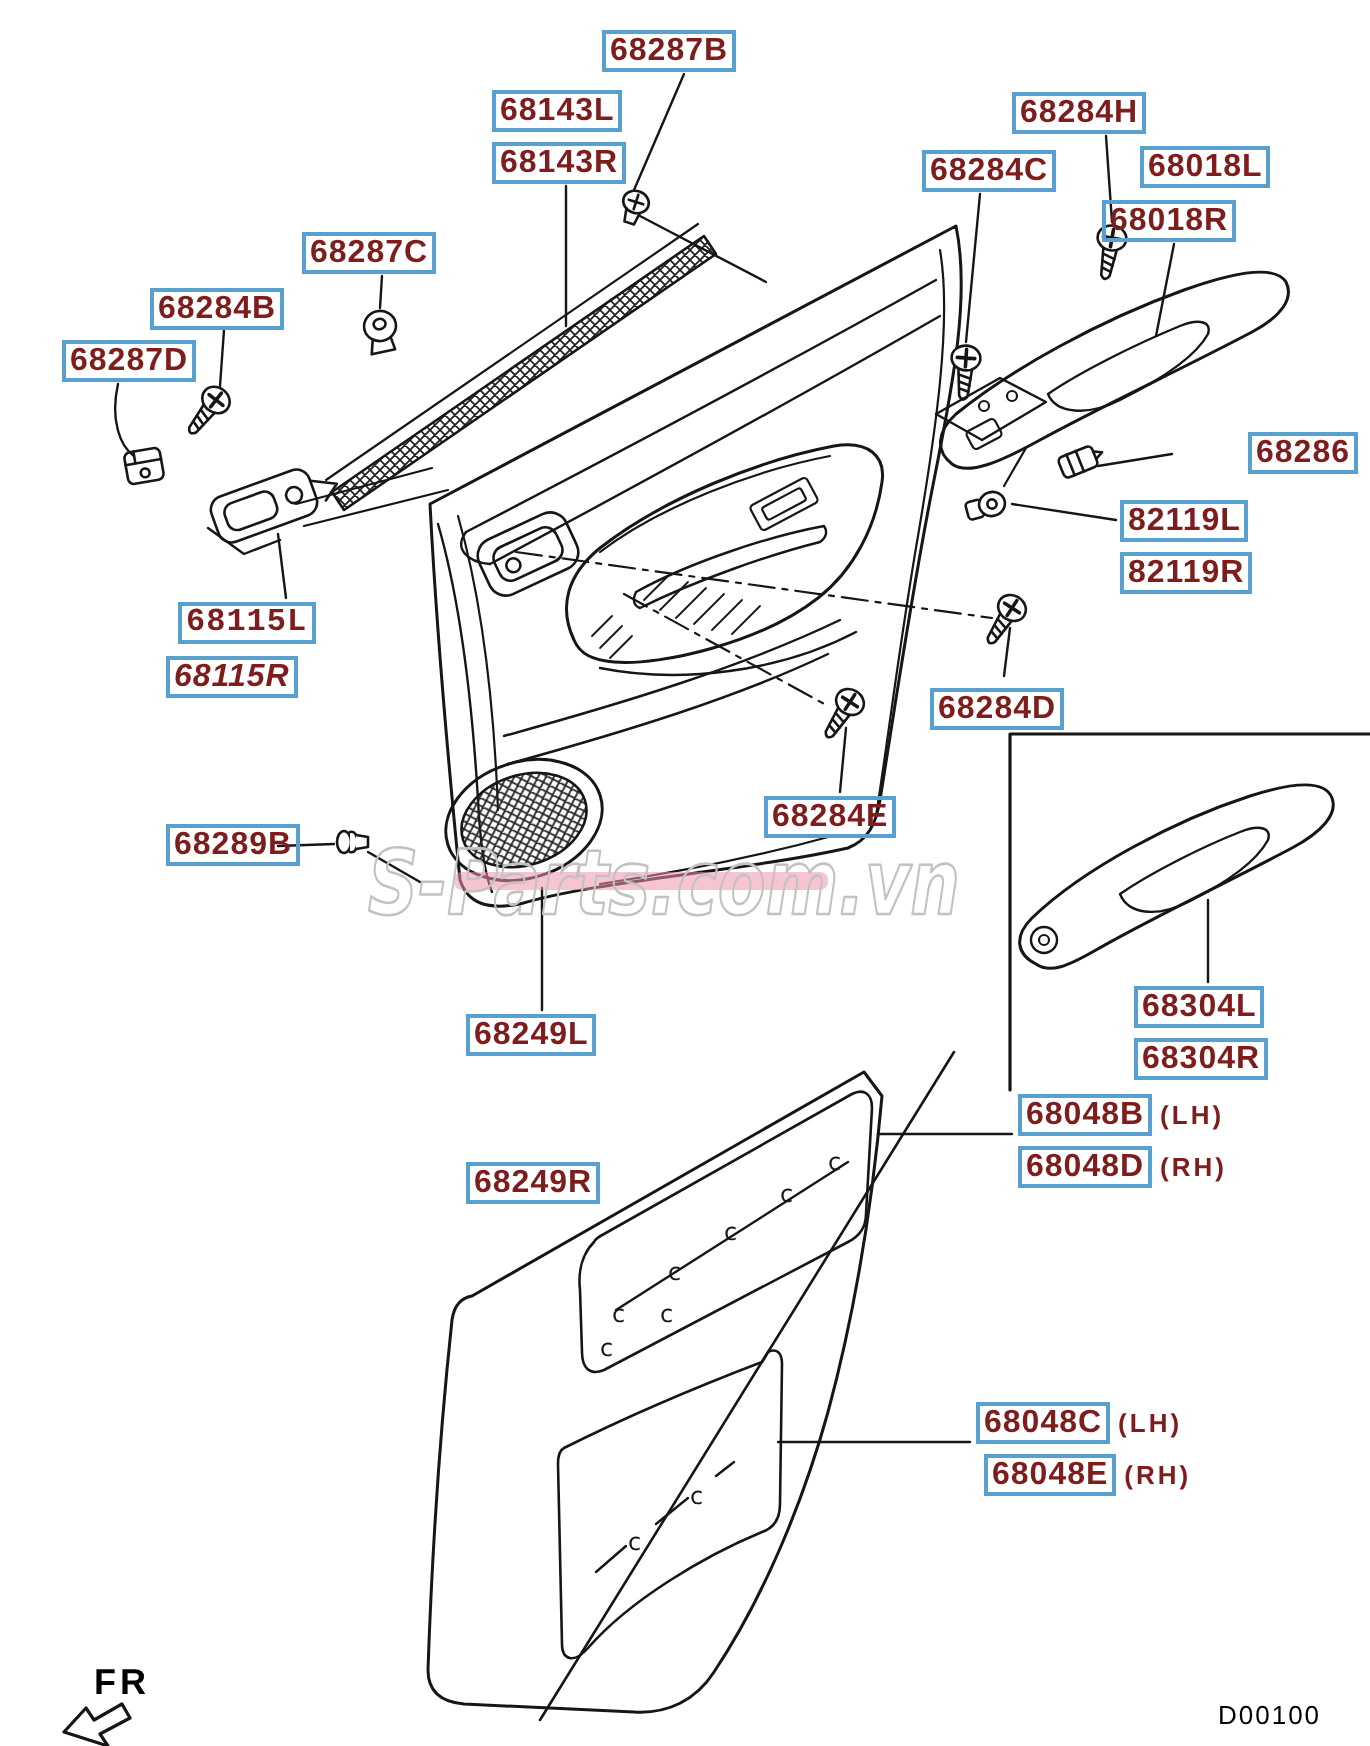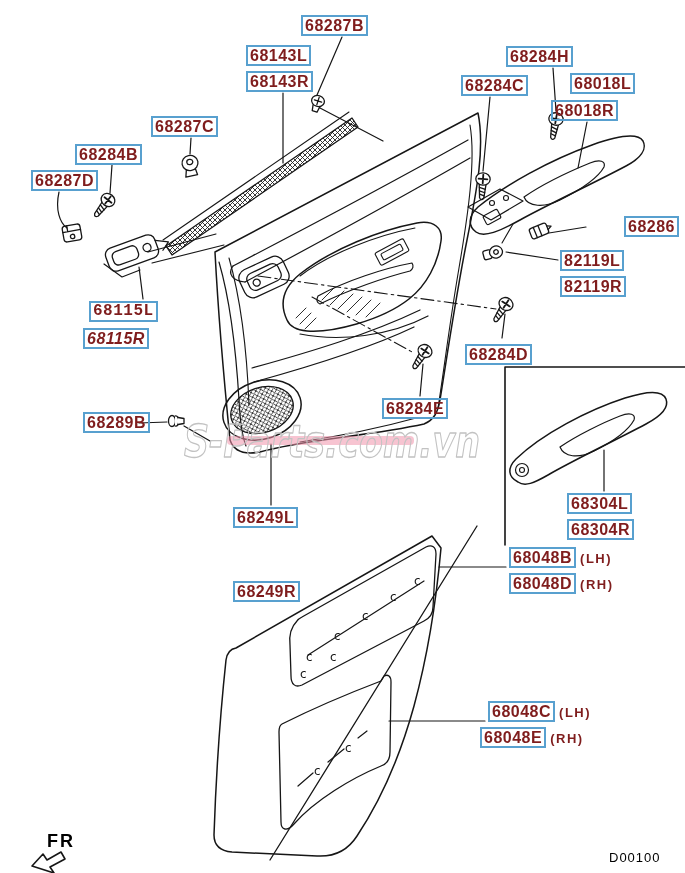--- a/index.html
+++ b/index.html
@@ -237,19 +237,19 @@
       <div class="plabel" style="left: 465px; top: 344px;"><span class="pnum">68284D</span></div>
       <div class="plabel" style="left: 382px; top: 398px;"><span class="pnum">68284E</span></div>
       <div class="plabel" style="left: 55px; top: 412px; margin-left: 28px;"><span class="pnum">68289B</span></div>
       <div class="plabel" style="left: 567px; top: 493px;"><span class="pnum">68304L</span></div>
       <div class="plabel" style="left: 567px; top: 519px; border-radius: 10px;"><span class="pnum">68304R</span></div>
       <div class="plabel" style="left: 233px; top: 507px;"><span class="pnum">68249L</span></div>
       <div class="plabel" style="left: 233px; top: 533px; margin-top: 48px;"><span class="pnum">68249R</span></div>
       <div class="plabel" style="left: 509px; top: 547px;"><span class="pnum">68048B</span><span class="psfx">(LH)</span></div>
       <div class="plabel" style="left: 509px; top: 573px;"><span class="pnum">68048D</span><span class="psfx">(RH)</span></div>
       <div class="plabel" style="left: 488px; top: 701px;"><span class="pnum">68048C</span><span class="psfx">(LH)</span></div>
-      <div class="plabel" style="left: 480px; top: 727px;"><span class="pnum">68048E</span><span class="psfx">(RH)</span></div>
+      <div class="plabel" style="left: 492px; top: 727px;"><span class="pnum">68048E</span><span class="psfx">(RH)</span></div>
     </div>
 
 <div class="fr">FR</div>
 <div class="code">D00100</div>
 
 </div>
 
 </body></html>

